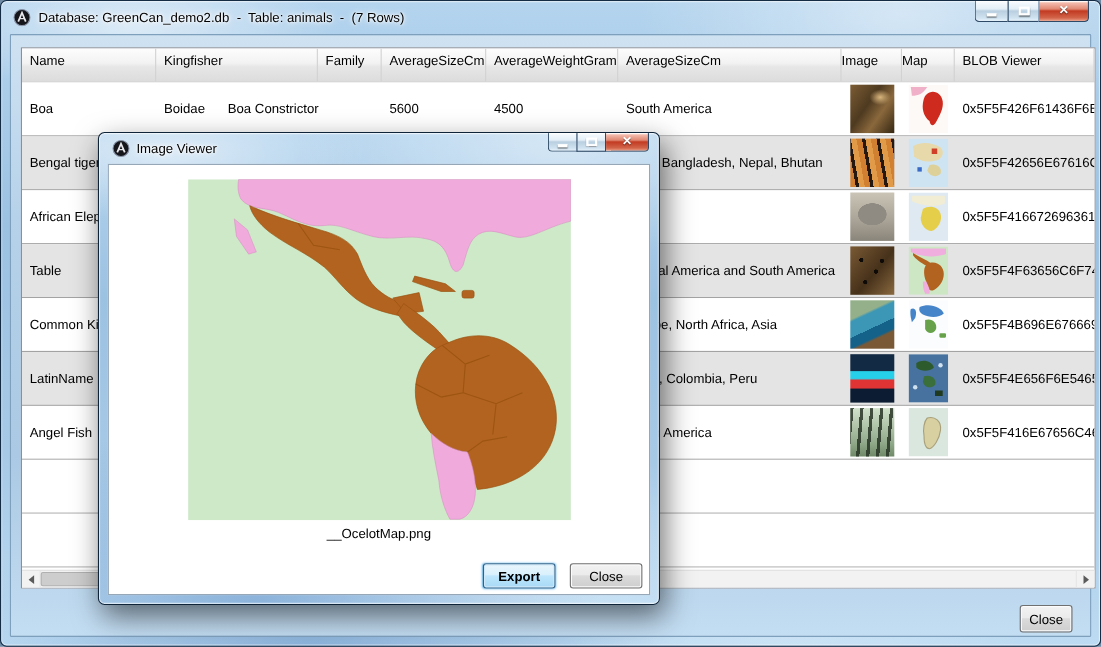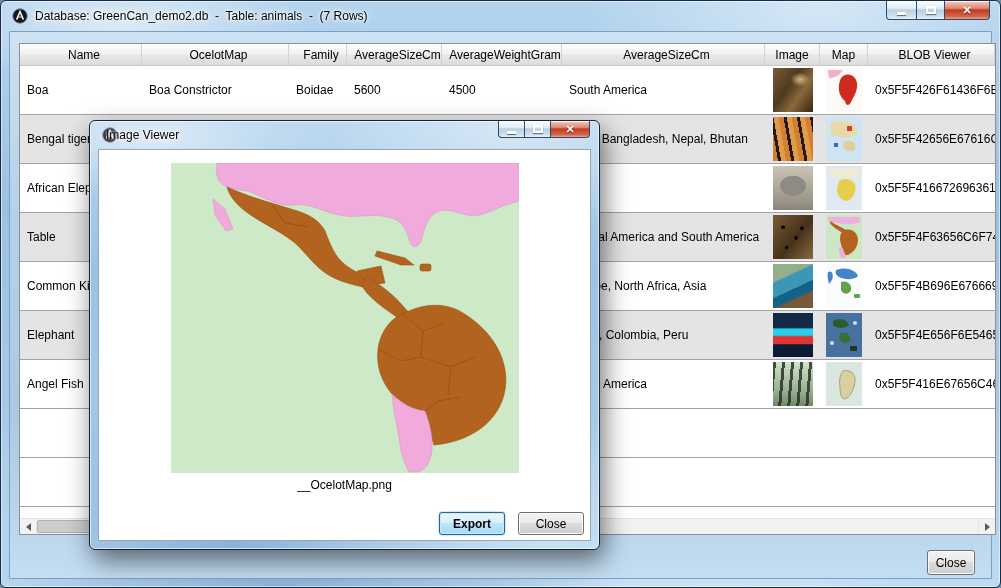--- a/index.html
+++ b/index.html
@@ -39,22 +39,22 @@
   .g-max{width:10px;height:8px;border:2px solid #fff;box-shadow:0 1px 1px rgba(0,0,0,.45);}
   .g-cls{color:#fff;font-weight:bold;font-size:11px;line-height:1;text-shadow:0 1px 1px rgba(0,0,0,.55);}
 
   
   .client-bg{position:absolute;left:8px;top:30px;right:8px;bottom:8px;border:1px solid #7fa0bd;border-radius:1px;
       background:linear-gradient(180deg,#cfe2f2,#b6d2ea 30%,#abc9e4 70%,#c3ddf2);}
 
   
   .grid{position:absolute;left:18px;top:42px;width:977px;height:492px;background:#fff;
         border:1px solid #8a8f98;overflow:hidden;}
-  .ghead{display:flex;height:22px;border-bottom:1px solid #c6c6c6;
-        background:linear-gradient(#fdfdfd,#f2f2f2 45%,#e7e7e7 55%,#dcdcdc);text-align:center;}
+  .ghead{display:flex;height:31px;border-bottom:1px solid #c6c6c6;
+        background:linear-gradient(#fdfdfd,#f2f2f2 45%,#e7e7e7 55%,#dcdcdc);}
   .hc{line-height:22px;padding-left:7px;border-right:1px solid #d2d2d2;overflow:hidden;white-space:nowrap;}
   .row{display:flex;height:49px;border-bottom:1px solid #a3a3a3;background:#fff;}
   .row.alt{background:#e4e4e4;}
   .row.empty{background:#fff;}
   .c{display:flex;align-items:center;padding-left:7px;overflow:hidden;white-space:nowrap;}
   .cw0{width:122px}.cw1{width:147px}.cw2{width:58px}.cw3{width:95px}.cw4{width:120px}.cw5{width:203px}
   .cw6{width:55px;justify-content:center;padding:0}
   .cw7{width:48px;justify-content:center;padding:0}
   .cw8{flex:1}
 
@@ -95,21 +95,21 @@
          background:linear-gradient(#eaf6fd 0%,#d9f0fc 45%,#bee6fd 50%,#a7d9f5);
          box-shadow:inset 0 0 0 1px #cfe8f8,0 0 2px #5ab0e8;font-weight:bold;}
   .footer-close{position:absolute;right:25px;bottom:12px;width:48px;height:25px;}
 
   
   .dialog{position:absolute;left:88px;top:119px;width:511px;height:430px;z-index:10;
           border:1px solid #0f2339;border-radius:6px;overflow:hidden;
           box-shadow:4px 10px 26px rgba(0,0,0,.55),inset 0 0 0 1px rgba(255,255,255,.6);}
   .dlg-titlebar{position:absolute;left:0;top:0;right:0;height:28px;}
   .dlg-icon{position:absolute;left:12px;top:6px;width:16px;height:16px;}
-  .dlg-title{position:absolute;left:16px;top:7px;text-shadow:0 0 8px #fff,0 0 4px #fff,0 0 2px #fff;}
+  .dlg-title{position:absolute;left:34px;top:7px;text-shadow:0 0 8px #fff,0 0 4px #fff,0 0 2px #fff;}
   .capbtns.dlg{right:9px;}
   .dlg-client{position:absolute;left:8px;top:28px;right:8px;bottom:8px;background:#fff;border:1px solid #96a7b8;}
   .map-wrap{margin:13px auto 0;width:348px;height:310px;}
   .map-wrap svg{display:block;width:348px;height:310px;}
   .map-caption{text-align:center;margin-top:5px;}
   .dlg-btns{position:absolute;right:6px;bottom:5px;display:flex;gap:13px;}
   .dbtn{width:66px;height:23px;}
 
   
   .mr{stroke:#99520f;stroke-width:.6;}
@@ -141,34 +141,34 @@
           <span class="g-cls">✕</span>
         </div>
     </div>
   </div>
 
   <div class="client-bg"></div>
 
   <div class="grid">
     <div class="ghead">
       <div class="hc cw0">Name</div>
-      <div class="hc cw1">OcelotMap</div>
+      <div class="hc cw1">Kingfisher</div>
       <div class="hc cw2">Family</div>
       <div class="hc cw3">AverageSizeCm</div>
       <div class="hc cw4">AverageWeightGram</div>
       <div class="hc cw5">AverageSizeCm</div>
       <div class="hc cw6">Image</div>
       <div class="hc cw7">Map</div>
       <div class="hc cw8">BLOB Viewer</div>
     </div>
 
     <div class="row">
       <div class="c cw0">Boa</div>
+      <div class="c cw2">Boidae</div>
       <div class="c cw1">Boa Constrictor</div>
-      <div class="c cw2">Boidae</div>
       <div class="c cw3">5600</div>
       <div class="c cw4">4500</div>
       <div class="c cw5">South America</div>
       <div class="c cw6">
           <div class="thumb p-boa"></div>
         </div>
       <div class="c cw7">
         <div>
             <svg class="mthumb" viewBox="0 0 36 44">
               <rect width="36" height="44" fill="#fcf9f6"></rect>
@@ -268,21 +268,21 @@
               <path d="M15,18 C21,16 26,20 25,26 C23,31 17,31 15,26 Z" fill="#67a24a"></path>
               <path d="M2,8 C6,6 8,10 6,16 L3,20 C2,16 1,11 2,8 Z" fill="#4584c9"></path>
               <rect x="28" y="30" width="6" height="4" rx="1" fill="#67a24a"></rect>
             </svg>
           </div>
       </div>
       <div class="c cw8">0x5F5F4B696E67666973</div>
     </div>
 
     <div class="row alt">
-      <div class="c cw0">Elephant</div>
+      <div class="c cw0">LatinName</div>
       <div class="c cw1"></div>
       <div class="c cw2"></div>
       <div class="c cw3"></div>
       <div class="c cw4"></div>
       <div class="c cw5">Brazil, Colombia, Peru</div>
       <div class="c cw6">
           <div class="thumb p-neo"></div>
         </div>
       <div class="c cw7">
         <div>

